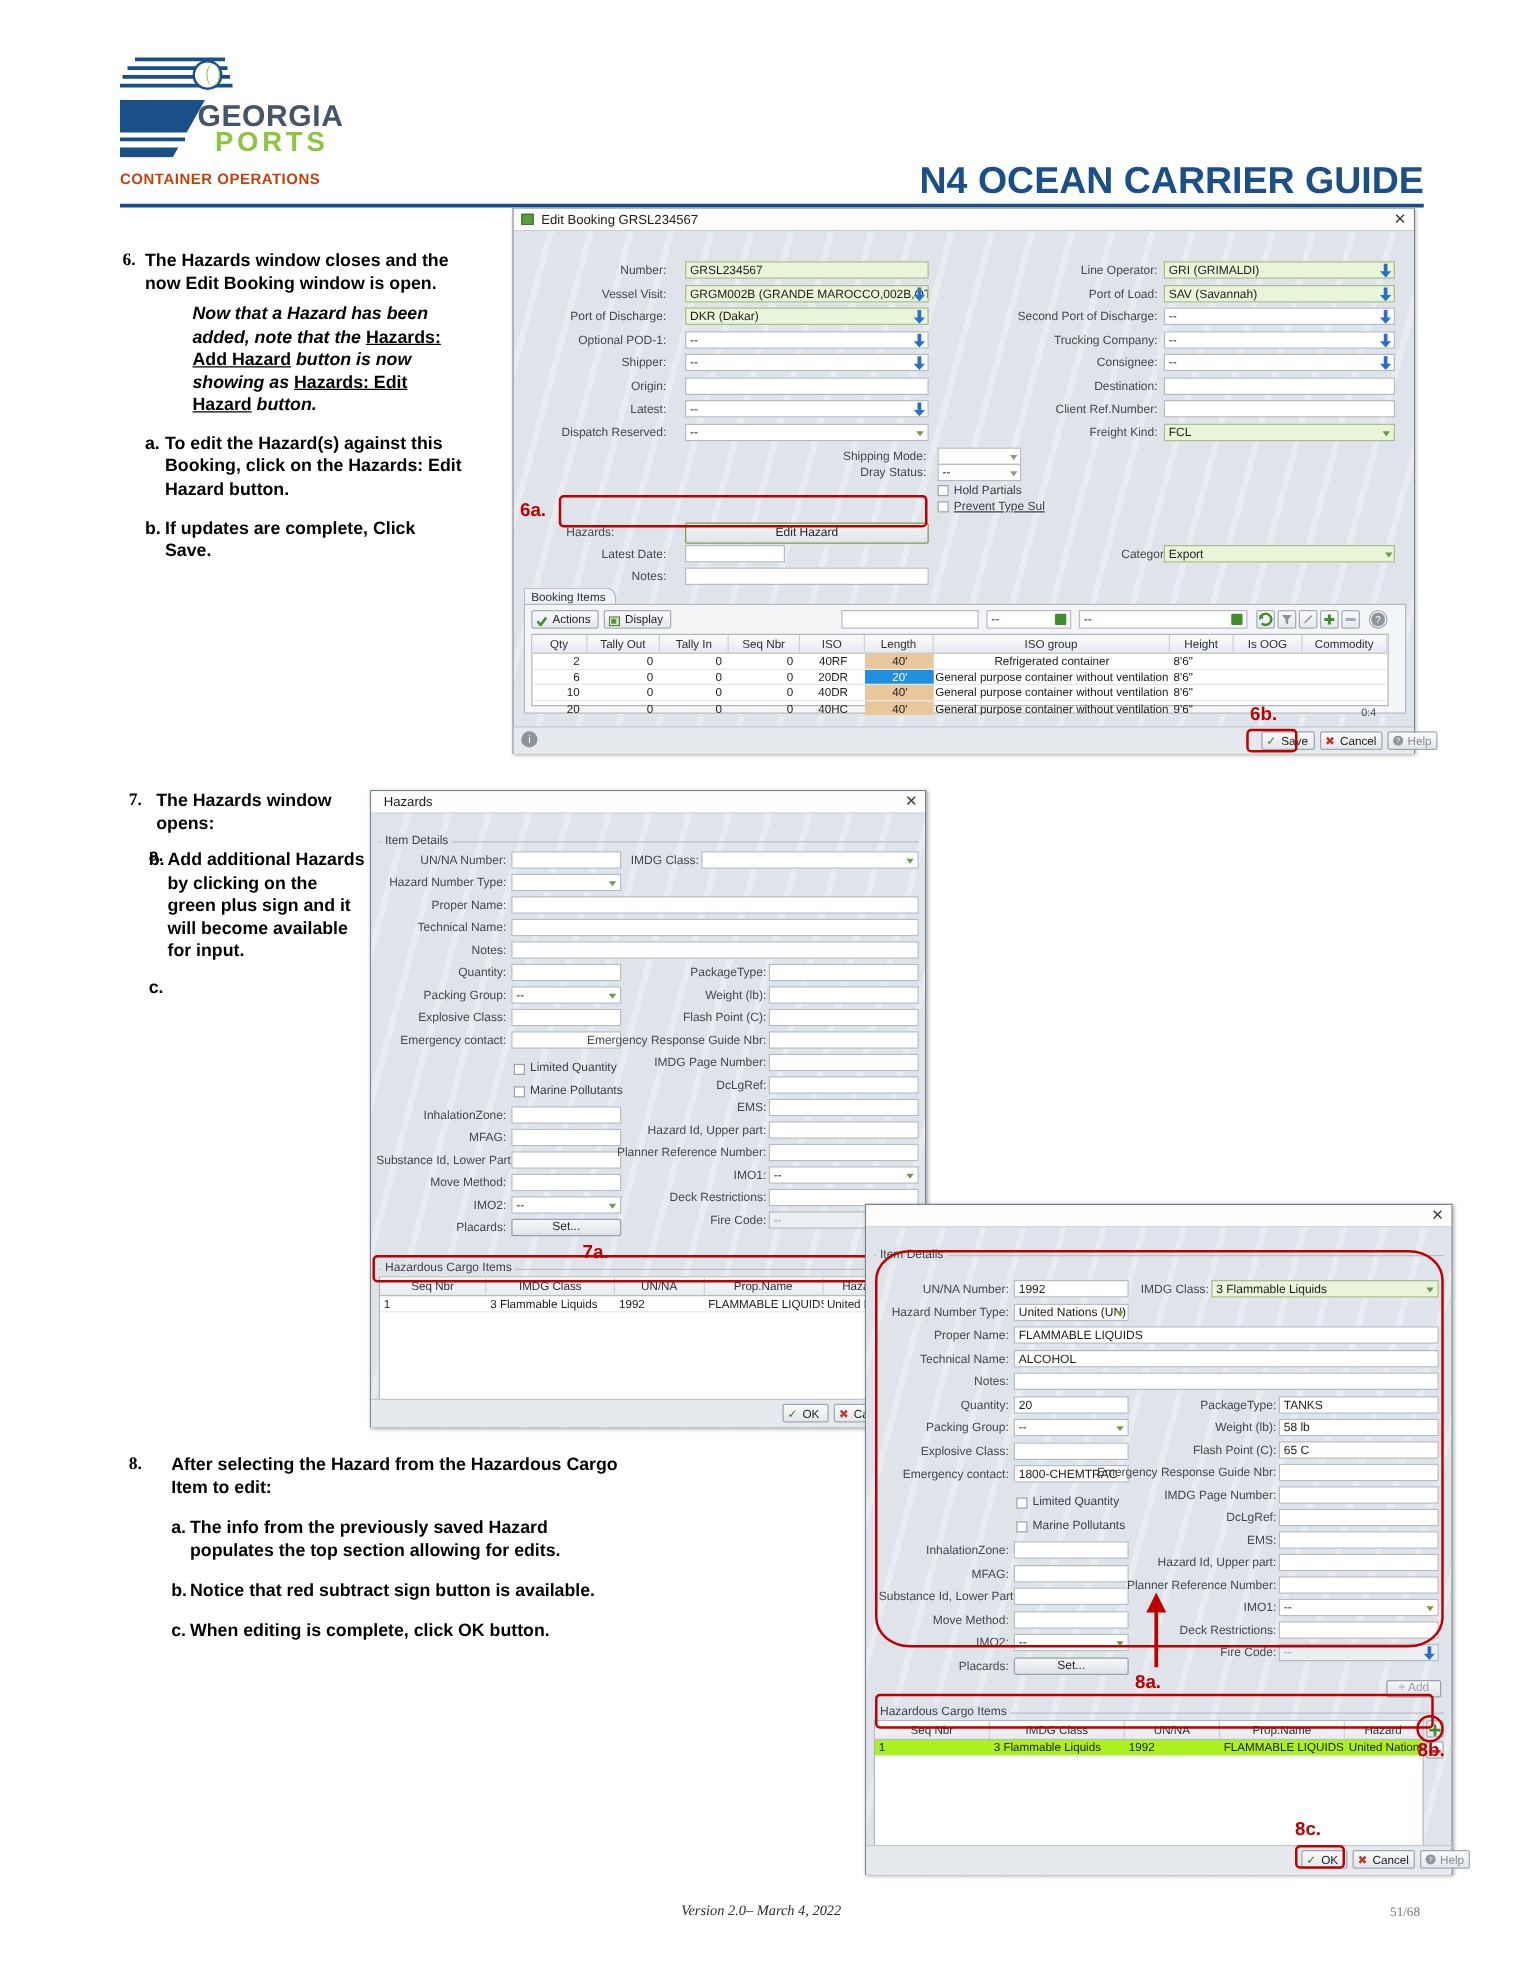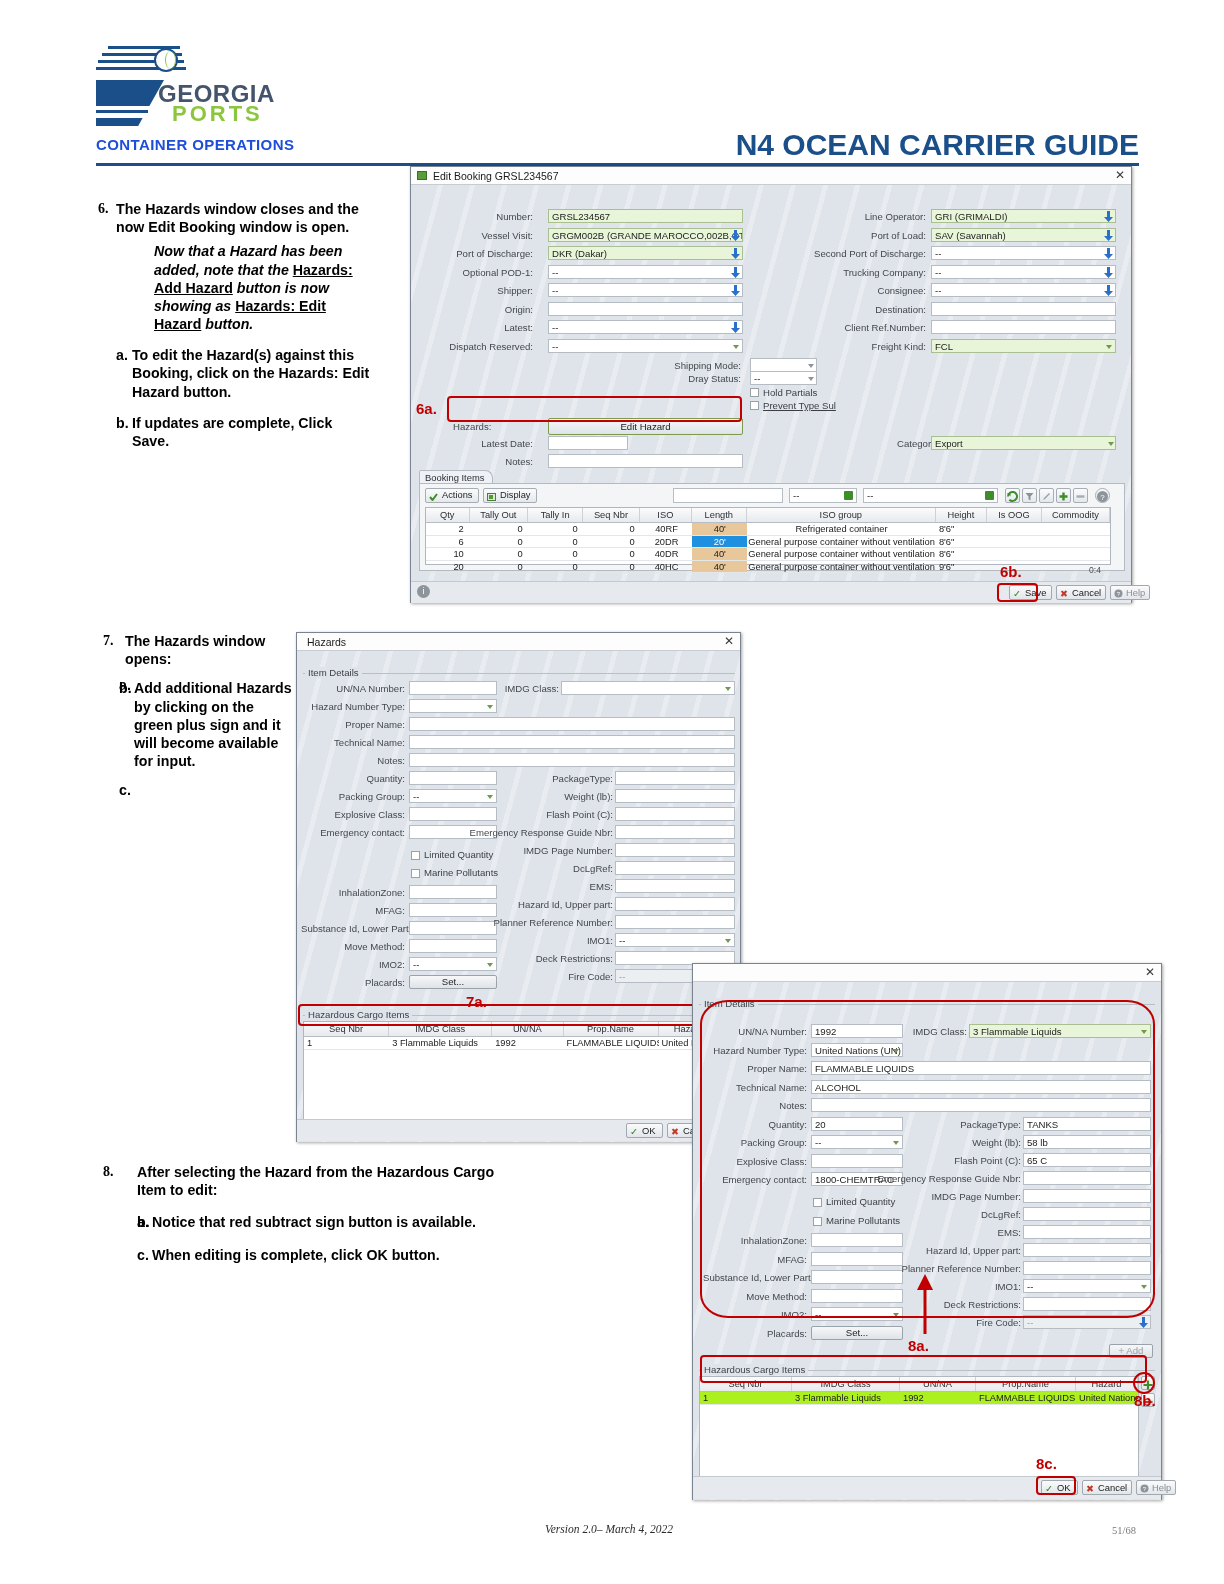--- a/index.html
+++ b/index.html
@@ -27,22 +27,22 @@
   .logo-hull { position:absolute; left:0px; top:34px; width:68px; height:46px;
       background:#1b4f8a;
       clip-path: polygon(0 0, 100% 0, 62% 100%, 0% 100%);}
   .logo-hull2 { position:absolute; left:0px; top:60px; width:58px; height:12px; background:#fff;}
   .logo-hull3 { position:absolute; left:0px; top:64px; width:52px; height:3px; background:#1b4f8a;}
   .logo-text-g { position:absolute; left:62px; top:36px; font-size:24px; font-weight:700;
       letter-spacing:0.5px; color:#44546a; line-height:1; }
   .logo-text-p { position:absolute; left:76px; top:57px; font-size:22px; font-weight:700;
       letter-spacing:3px; color:#8cc63e; line-height:1; }
 
-  #containerOps { position:absolute; left:96px; top:136px; font-size:15px; font-weight:700;
-      color:#1d4ed8; letter-spacing:0.4px; }
+  #containerOps { position:absolute; left:96px; top:136px; font-size:12px; font-weight:700;
+      color:#c2410c; letter-spacing:0.4px; }
   #guideTitle { position:absolute; right:85px; top:128px; font-size:30px; font-weight:700;
       color:#1b4f8a; letter-spacing:0px; }
   #headerRule { position:absolute; left:96px; top:163px; width:1043px; height:3px; background:#1b4f8a;}
 
   
   .narr { position:absolute; font-size:14.2px; font-weight:700; color:#000; line-height:1.28; }
   .narr .num { position:absolute; left:0; top:0; font-weight:700; font-family:"Liberation Serif",serif; font-size:14px;}
   .ul { text-decoration:underline; }
 
   
@@ -178,20 +178,21 @@
   </div>
 </div>
 
 <div class="narr" style="left:103px; top:1163px; width:400px;">
   <div style="position:relative; padding-left:34px;">
     <span class="num">8.</span>
     <span>After selecting the Hazard from the Hazardous Cargo Item to edit:</span>
   </div>
   <div style="margin:14px 0 0 34px; position:relative; padding-left:15px;">
     <span style="position:absolute;left:0;top:0;">a.</span>
+    <span>The info from the previously saved Hazard populates the top section allowing for edits.</span>
   </div>
   <div style="margin:14px 0 0 34px; position:relative; padding-left:15px;">
     <span style="position:absolute;left:0;top:0;">b.</span>
     <span>Notice that red subtract sign button is available.</span>
   </div>
   <div style="margin:14px 0 0 34px; position:relative; padding-left:15px;">
     <span style="position:absolute;left:0;top:0;">c.</span>
     <span>When editing is complete, click OK button.</span>
   </div>
 </div>

